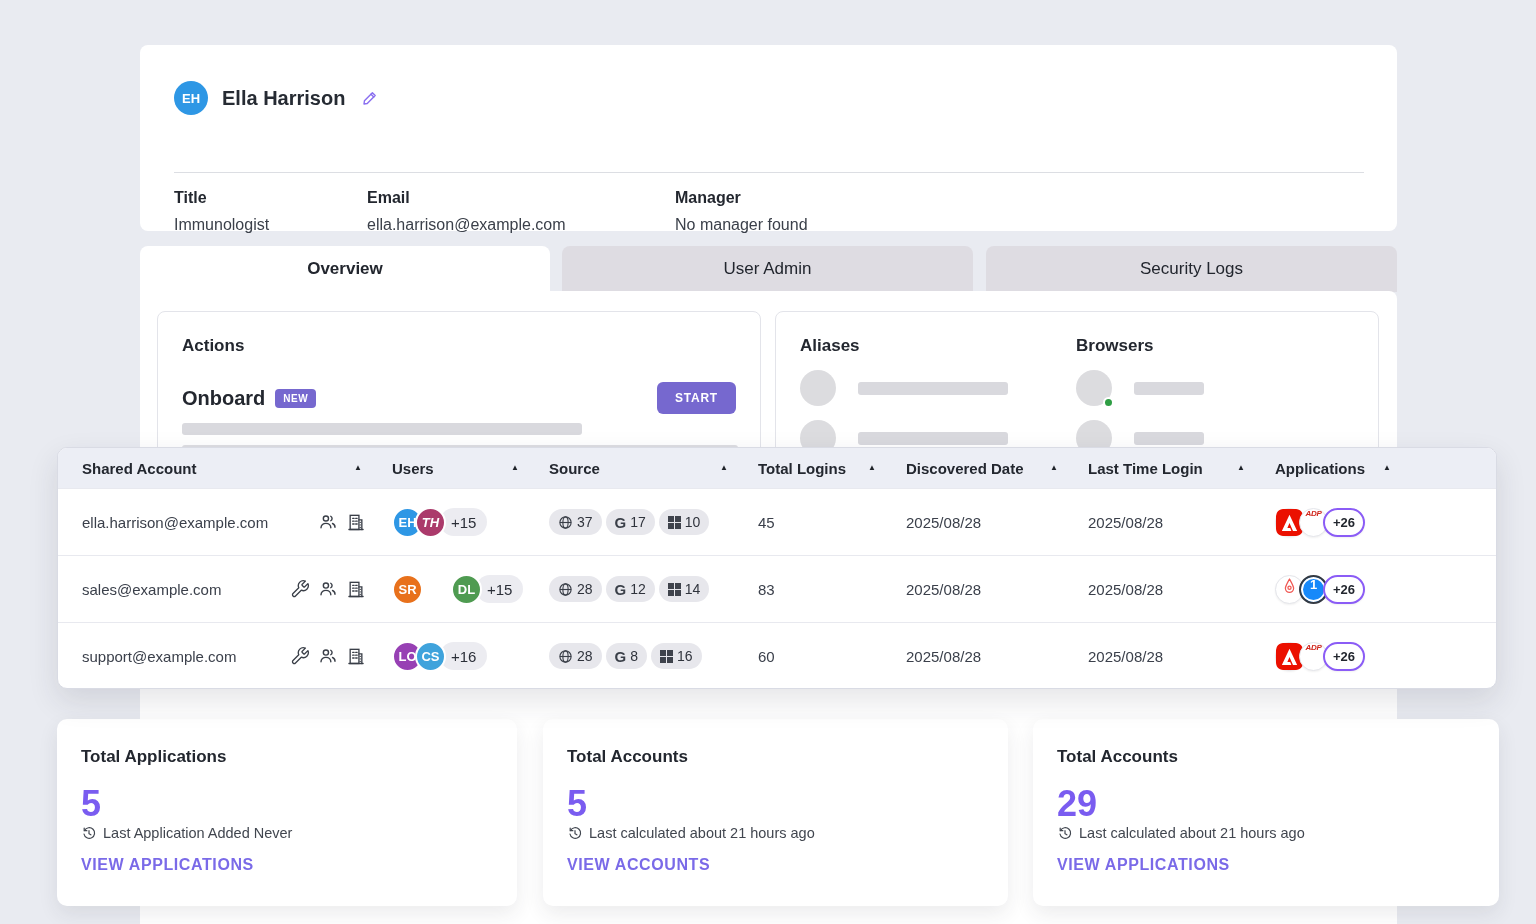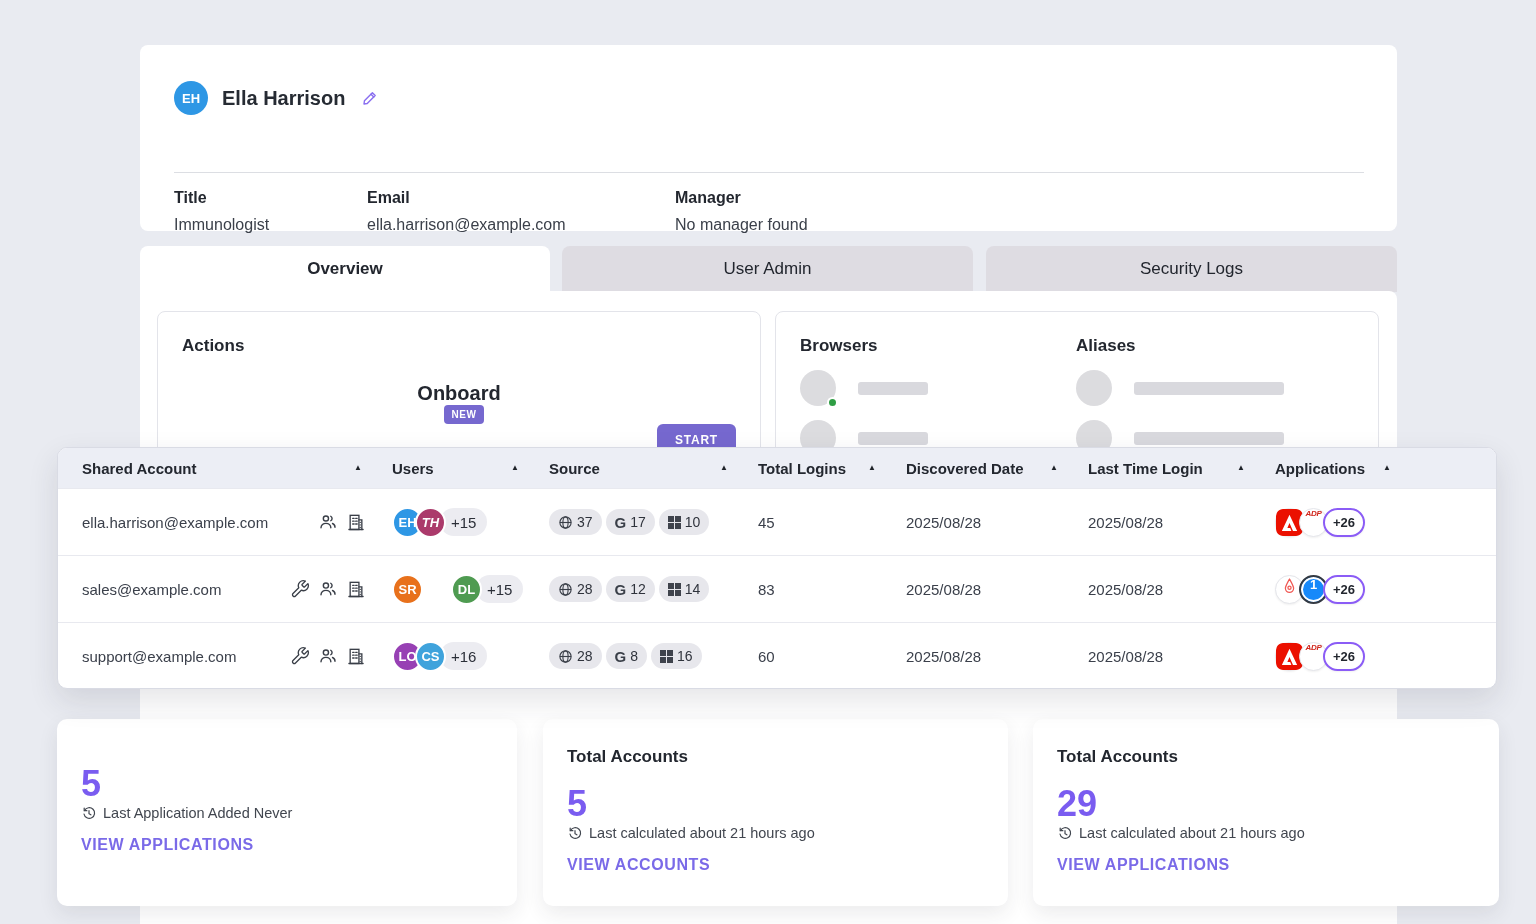--- a/index.html
+++ b/index.html
@@ -30,21 +30,21 @@
 
   
   .content-panel { position:absolute; left:140px; top:291px; width:1257px; height:633px; background:#fff; border-radius:0 8px 0 0; }
 
   
   .sub-card { position:absolute; background:#fff; border:1px solid #e3e4ea; border-radius:8px; overflow:hidden; }
   .actions-card { left:157px; top:311px; width:604px; height:252px; }
   .aliases-card { left:775px; top:311px; width:604px; height:252px; }
   .sub-card h3 { font-size:17px; font-weight:700; color:#23272f; }
   .actions-inner { padding:24px; }
-  .onboard-row { display:flex; align-items:center; margin-top:26px;flex-direction:column; }
+  .onboard-row { display:flex; align-items:center; margin-top:26px; }
   .onboard-name { font-size:20px; font-weight:700; color:#23272f; }
   .new-badge { background:#7668cf; color:#fff; font-size:10px; font-weight:700; letter-spacing:.5px; border-radius:4px; padding:4px 8px; margin-left:10px; }
   .start-btn { margin-left:auto; background:#7668cf; color:#fff; border:none; font-size:12px; font-weight:700; letter-spacing:.8px; border-radius:6px; padding:9px 18px; cursor:pointer; font-family:"Liberation Sans",sans-serif; }
   .skel-bar { background:#d9d9de; border-radius:3px; height:12px; }
   .skel-1 { width:400px; margin-top:9px; }
   .skel-2 { width:556px; margin-top:10px; background:#dedee2; }
   .aliases-inner { padding:24px; display:flex; }
   .al-col { width:276px; }
   .al-row { display:flex; align-items:center; margin-top:14px; }
   .skel-circle { width:36px; height:36px; border-radius:50%; background:#dcdcdf; position:relative; flex:none; }
@@ -147,43 +147,43 @@
       <button class="start-btn">START</button>
     </div>
     <div class="skel-bar skel-1"></div>
     <div class="skel-bar skel-2"></div>
   </div>
 </div>
 
 <div class="sub-card aliases-card">
   <div class="aliases-inner">
     <div class="al-col">
+      <h3>Aliases</h3>
+      <div class="al-row">
+        <div class="skel-circle"></div>
+        <div class="al-bar al-bar-wide"></div>
+      </div>
+      <div class="al-row">
+        <div class="skel-circle"></div>
+        <div class="al-bar al-bar-wide"></div>
+      </div>
+    </div>
+    <div class="al-col">
       <h3>Browsers</h3>
       <div class="al-row">
         <div class="skel-circle">
             <span class="status-dot dot-green"></span>
           </div>
         <div class="al-bar al-bar-narrow"></div>
       </div>
       <div class="al-row">
         <div class="skel-circle">
             <span class="status-dot dot-red"></span>
           </div>
         <div class="al-bar al-bar-narrow"></div>
-      </div>
-    </div>
-    <div class="al-col">
-      <h3>Aliases</h3>
-      <div class="al-row">
-        <div class="skel-circle"></div>
-        <div class="al-bar al-bar-wide"></div>
-      </div>
-      <div class="al-row">
-        <div class="skel-circle"></div>
-        <div class="al-bar al-bar-wide"></div>
       </div>
     </div>
   </div>
 </div>
 
 <div class="sa-table">
   <div class="sa-grid sa-header">
     <div class="hcell">
         <span>Shared Account</span>
         <span class="sort">▲</span>
@@ -404,20 +404,21 @@
       </span>
       <span class="app-circle">
           <span class="adp-text">ADP</span>
         </span>
       <span class="app-overflow">+26</span>
     </div>
   </div>
 </div>
 
 <div class="stat-card stat-1">
+  <div class="stat-title">Total Applications</div>
   <div class="stat-value">5</div>
   <div class="stat-sub">
     <svg viewBox="0 0 24 24" fill="none" stroke="#41464f" stroke-width="1.8" stroke-linecap="round">
         <path d="M4.5 13.5a8 8 0 1 0 .8-5.2"></path>
         <path d="M4.8 4.5v4h4"></path>
         <path d="M12 8.5V13l2.8 1.8"></path>
       </svg>
     <span>Last Application Added Never</span>
   </div>
   <span class="stat-link">VIEW APPLICATIONS</span>

